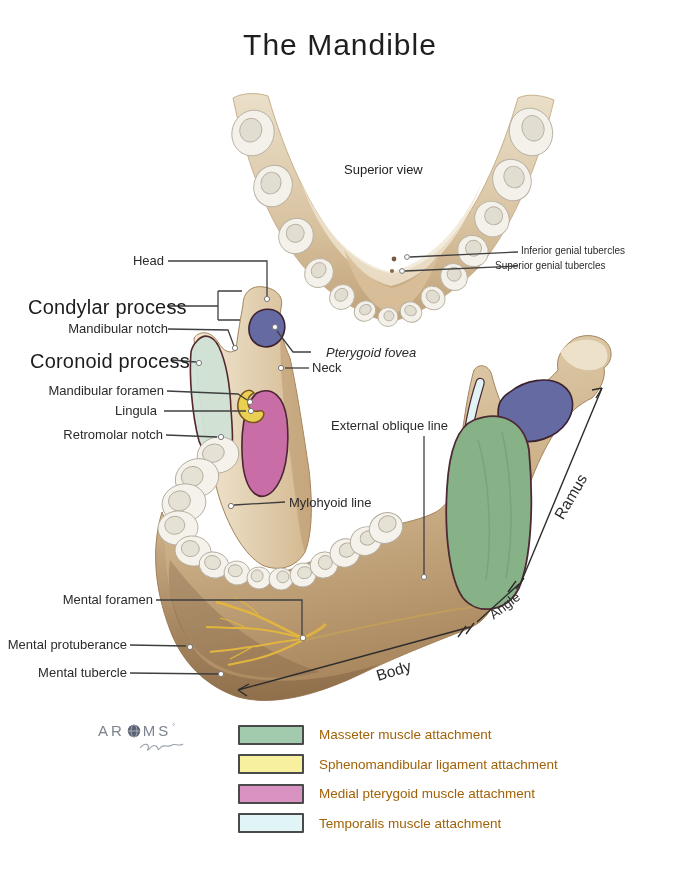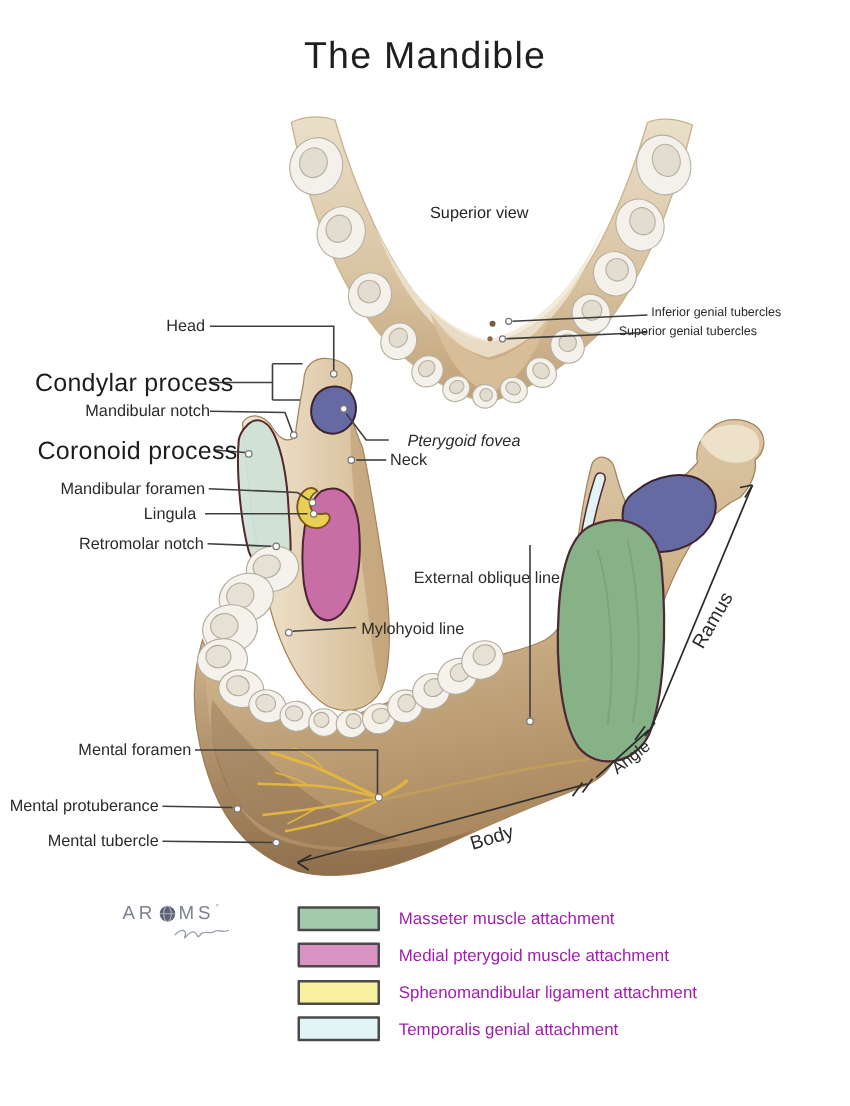--- a/index.html
+++ b/index.html
@@ -9,21 +9,21 @@
   .lbl{position:absolute;color:#2b2b2b;font-size:13px;line-height:1.1;white-space:nowrap;}
   .lbl.right{text-align:right;}
   .lbl.big{font-size:20px;color:#1c1c1c;letter-spacing:.2px;}
   .title{position:absolute;left:0;right:0;top:28px;text-align:center;font-size:30px;
          color:#1f1f1f;letter-spacing:1px;}
   .viewlbl{position:absolute;font-size:13px;color:#232323;}
   .rot{transform-origin:center center;}
   .legend{position:absolute;left:238px;top:724px;}
   .legend-row{display:flex;align-items:center;height:21px;margin-bottom:8.6px;}
   .swatch{width:66px;height:20px;border:2px solid #4a4a4a;border-radius:1px;box-sizing:border-box;}
-  .legend-label{margin-left:15px;font-size:13.5px;color:#a21caf;white-space:nowrap;}
+  .legend-label{margin-left:15px;font-size:13.5px;color:#a16207;white-space:nowrap;}
   .logo{position:absolute;left:98px;top:722px;color:#7d838e;}
   .logo-line{display:flex;align-items:center;font-size:15px;letter-spacing:3px;font-weight:500;}
   .logo-sup{font-size:7px;vertical-align:top;margin-left:1px;transform:translateY(-4px);}
   .genial{font-size:10px;}
 </style>
 </head>
 <body>
 
 <div class="stage">
 
@@ -320,21 +320,21 @@
 
   <div class="lbl right" style="left:104px;top:254px;width:60px;">Head</div>
   <div class="lbl big right" style="left:28px;top:296px;width:136px;">Condylar process</div>
   <div class="lbl right" style="left:58px;top:322px;width:110px;">Mandibular notch</div>
   <div class="lbl big right" style="left:30px;top:350px;width:138px;">Coronoid process</div>
   <div class="lbl right" style="left:38px;top:384px;width:126px;">Mandibular foramen</div>
   <div class="lbl right" style="left:111px;top:404px;width:50px;text-align:center;">Lingula</div>
   <div class="lbl right" style="left:57px;top:428px;width:106px;">Retromolar notch</div>
   <div class="lbl" style="left:326px;top:346px;font-style:italic;">Pterygoid fovea</div>
   <div class="lbl" style="left:312px;top:361px;">Neck</div>
-  <div class="lbl" style="left:331px;top:419px;margin-top:36px;">External oblique line</div>
+  <div class="lbl" style="left:331px;top:419px;">External oblique line</div>
   <div class="lbl" style="left:289px;top:496px;">Mylohyoid line</div>
   <div class="lbl right" style="left:29px;top:593px;width:124px;">Mental foramen</div>
   <div class="lbl right" style="left:2px;top:638px;width:125px;">Mental protuberance</div>
   <div class="lbl right" style="left:33px;top:666px;width:94px;">Mental tubercle</div>
   <div class="lbl genial" style="left:521px;top:245px;">Inferior genial tubercles</div>
   <div class="lbl genial" style="left:495px;top:260px;">Superior genial tubercles</div>
 
   <div class="lbl rot" style="left:546px;top:488px;font-size:15.5px;transform:rotate(-60deg);">Ramus</div>
   <div class="lbl rot" style="left:488px;top:599px;font-size:13.5px;transform:rotate(-38deg);">Angle</div>
   <div class="lbl rot" style="left:376px;top:662px;font-size:15.5px;transform:rotate(-17deg);">Body</div>
@@ -353,26 +353,26 @@
         <span class="logo-sup">°</span>
     </div>
   </div>
 
   <div class="legend">
     <div class="legend-row">
       <div class="swatch" style="background: rgb(162, 203, 173);"></div>
       <div class="legend-label">Masseter muscle attachment</div>
     </div>
     <div class="legend-row">
+      <div class="swatch" style="background: rgb(247, 240, 158);"></div>
+      <div class="legend-label">Sphenomandibular ligament attachment</div>
+    </div>
+    <div class="legend-row">
       <div class="swatch" style="background: rgb(216, 147, 194);"></div>
       <div class="legend-label">Medial pterygoid muscle attachment</div>
     </div>
     <div class="legend-row">
-      <div class="swatch" style="background: rgb(247, 240, 158);"></div>
-      <div class="legend-label">Sphenomandibular ligament attachment</div>
-    </div>
-    <div class="legend-row">
       <div class="swatch" style="background: rgb(225, 244, 246);"></div>
-      <div class="legend-label">Temporalis genial attachment</div>
+      <div class="legend-label">Temporalis muscle attachment</div>
     </div>
   </div>
 
 </div>
 
 </body></html>

